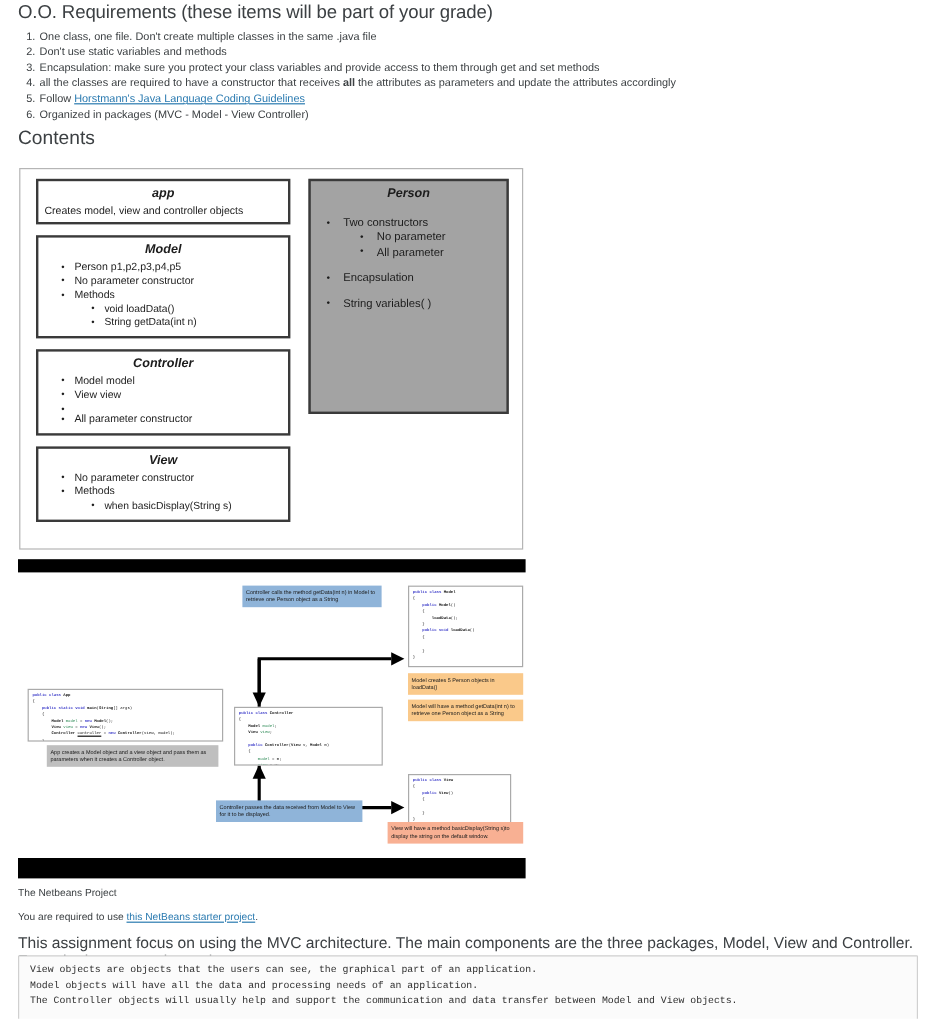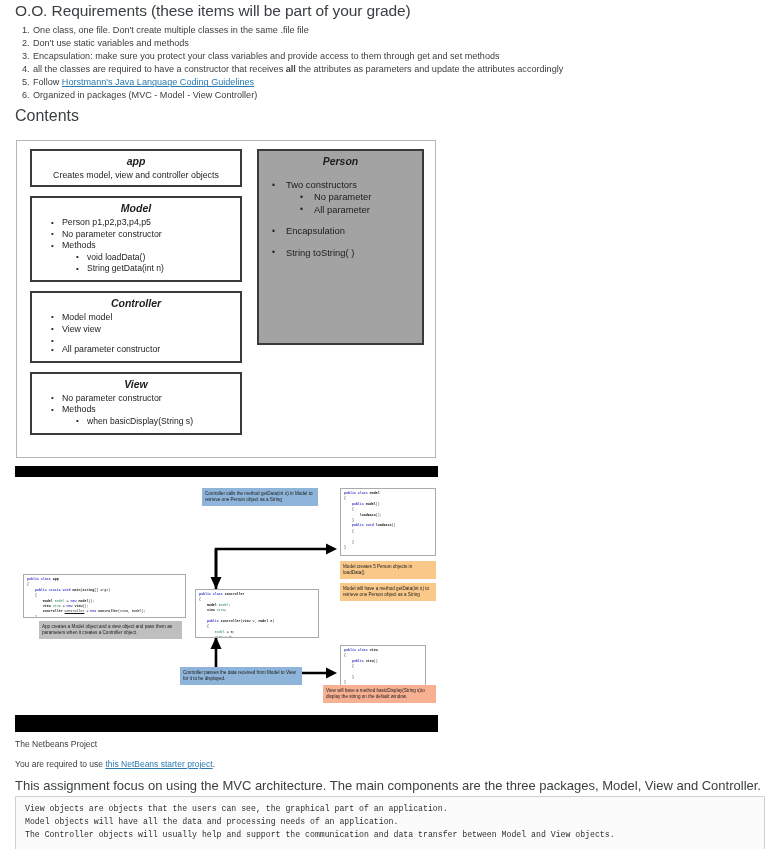--- a/index.html
+++ b/index.html
@@ -51,21 +51,21 @@
     border: 2px solid #3a3a3a;
     background: #ffffff;
     margin-bottom: 9px;
     padding: 4px 5px 5px 5px;
   }
   .cbox .ctitle {
     text-align: center; font-weight: bold; font-style: italic;
     font-size: 10.5px; color: #1c1c1c; margin-bottom: 3px;
   }
   .cbox .cplain {
-    text-align: center; font-size: 8.8px; color: #1c1c1c;
+    text-align: left; font-size: 8.8px; color: #1c1c1c;
   }
   .cbox ul {
     margin: 0; padding-left: 14px; list-style: none;
   }
   .cbox ul li {
     font-size: 8.8px; line-height: 11.6px; color: #1c1c1c; position: relative;
     padding-left: 11px;
   }
   .cbox ul li:before {
     content: "\2022"; position: absolute; left: 0; top: -0.5px; font-size: 8px;
@@ -150,21 +150,21 @@
   }
 </style>
 </head>
 <body>
 
 <div class="page">
 
   <div class="req-title">O.O. Requirements (these items will be part of your grade)</div>
 
   <ol class="req-list">
-    <li><span>One class, one file. Don't create multiple classes in the same .file file</span></li>
+    <li><span>One class, one file. Don't create multiple classes in the same .java file</span></li>
     <li><span>Don't use static variables and methods</span></li>
     <li><span>Encapsulation: make sure you protect your class variables and provide access to them through get and set methods</span></li>
     <li><span>all the classes are required to have a constructor that receives </span><span class="bold-inline">all</span><span> the attributes as parameters and update the attributes accordingly</span></li>
     <li><span>Follow </span><a class="link" href="#">Horstmann's Java Language Coding Guidelines</a></li>
     <li><span>Organized in packages (MVC - Model - View Controller)</span></li>
   </ol>
 
   <div class="contents-title">Contents</div>
 
   <div class="diagram1">
@@ -226,21 +226,21 @@
             </ul>
           </li>
         </ul>
         <div class="spacer"></div>
         <ul>
           <li><span>Encapsulation</span>
           </li>
         </ul>
         <div class="spacer"></div>
         <ul>
-          <li>String toString( )</li>
+          <li>String variables( )</li>
         </ul>
       </div>
     </div>
 
   </div>
 
   <div class="diagram2">
     <div class="blackbar top"></div>
     <div class="blackbar bottom"></div>
 

